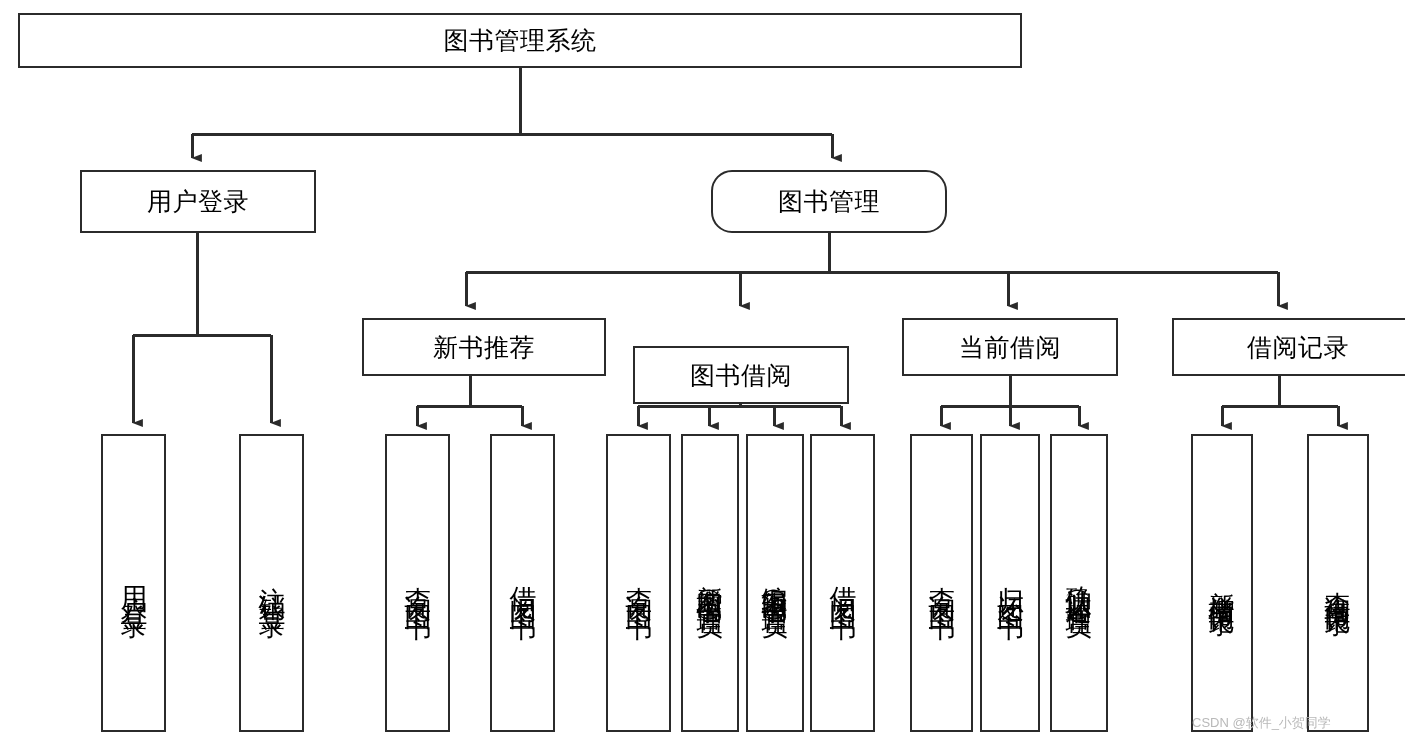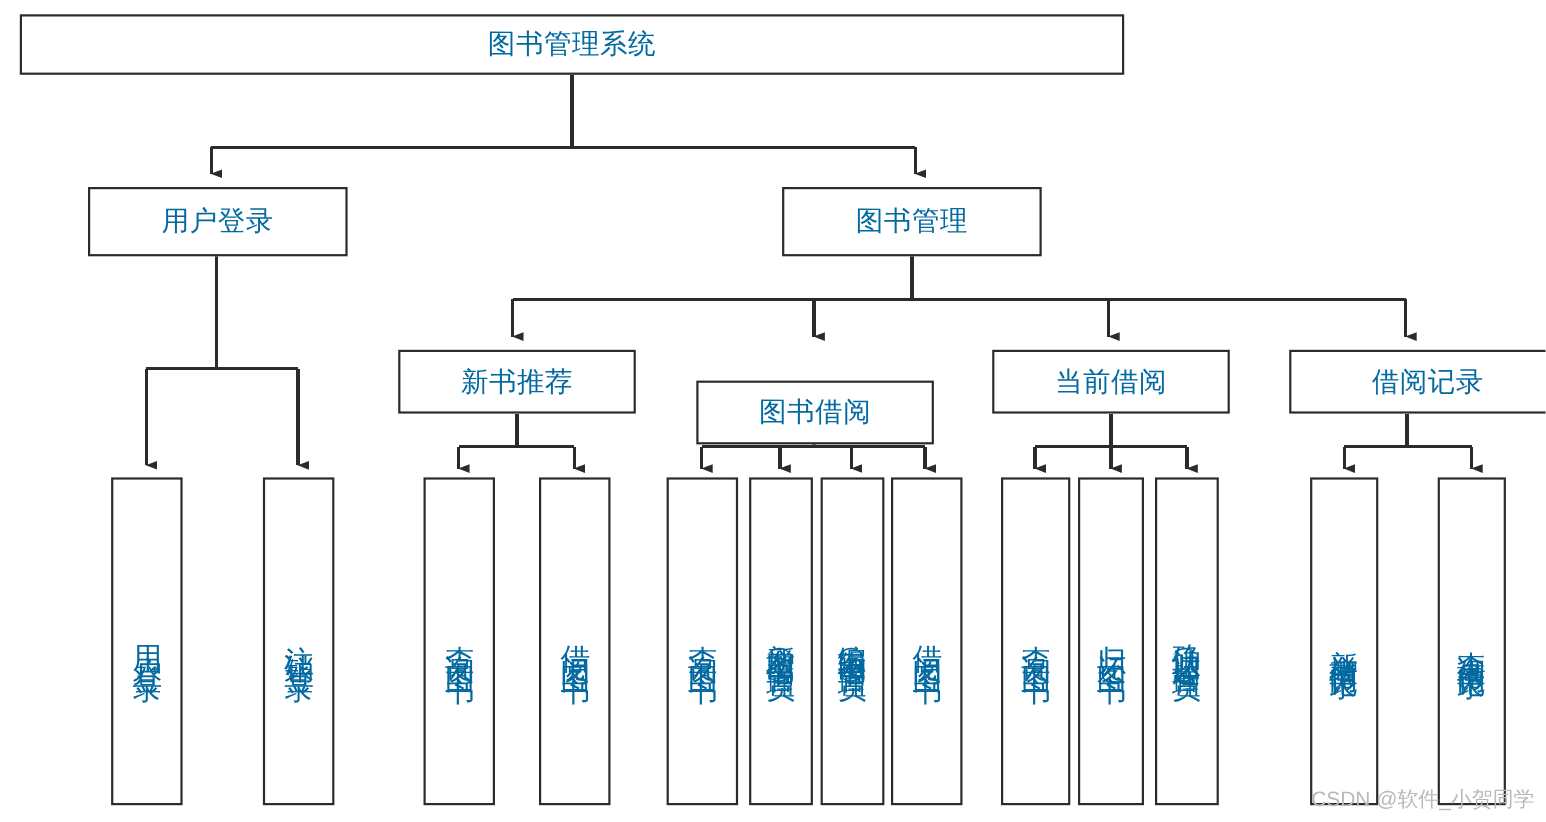--- a/index.html
+++ b/index.html
@@ -11,21 +11,21 @@
   svg#wires{position:absolute;left:0;top:0;width:1405px;height:747px;pointer-events:none;}
 
   .node{
     position:absolute;
     box-sizing:border-box;
     background:#ffffff;
     border:2px solid #2b2b2b;
     display:flex;
     align-items:center;
     justify-content:center;
-    color:#0369a1;
+    color:#000000;
     z-index:2;
   }
   .node .lbl{
     display:block;
     line-height:1.0;
     letter-spacing:0.5px;
     white-space:nowrap;
   }
   
   .node.h .lbl{font-size:25px;}
@@ -44,21 +44,21 @@
     line-height:1.0;
     letter-spacing:9px;
     white-space:nowrap;
     text-align:center;
   }
   .node.v.tight .lbl{letter-spacing:4px;font-size:26px;}
 
   .watermark{
     position:absolute;
     color:#b9b9b9;
-    font-size:19px;
+    font-size:13px;
     white-space:nowrap;
     z-index:5;
     left:1192px;top:714px;
   }
 </style>
 </head>
 <body>
 
 <div id="stage">
 
@@ -115,25 +115,25 @@
   </svg>
 
   <div class="node h root" style="left:18px;top:13px;width:1004px;height:55px;">
     <span class="lbl">图书管理系统</span>
   </div>
 
   <div class="node h" style="left:80px;top:170px;width:236px;height:63px;">
     <span class="lbl">用户登录</span>
   </div>
 
-  <div class="node h" style="left:711px;top:170px;width:236px;height:63px;">
+  <div class="node h" style="left:711px;top:170px;width:236px;height:63px;border-radius:21px;">
     <span class="lbl">图书管理</span>
   </div>
 
-  <div class="node h" style="left:362px;top:318px;width:216px;height:58px;">
+  <div class="node h" style="left:362px;top:318px;width:244px;height:58px;">
     <span class="lbl">新书推荐</span>
   </div>
 
   <div class="node h" style="left:633px;top:318px;width:216px;height:58px;margin-top:28px;">
     <span class="lbl">图书借阅</span>
   </div>
 
   <div class="node h" style="left:902px;top:318px;width:216px;height:58px;text-align:center;">
     <span class="lbl">当前借阅</span>
   </div>

